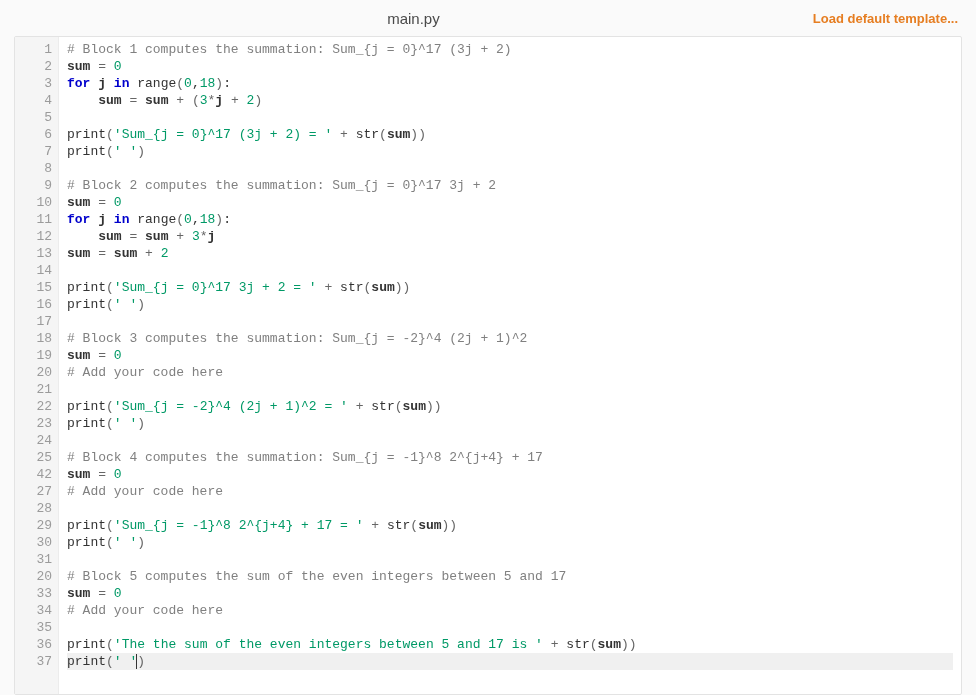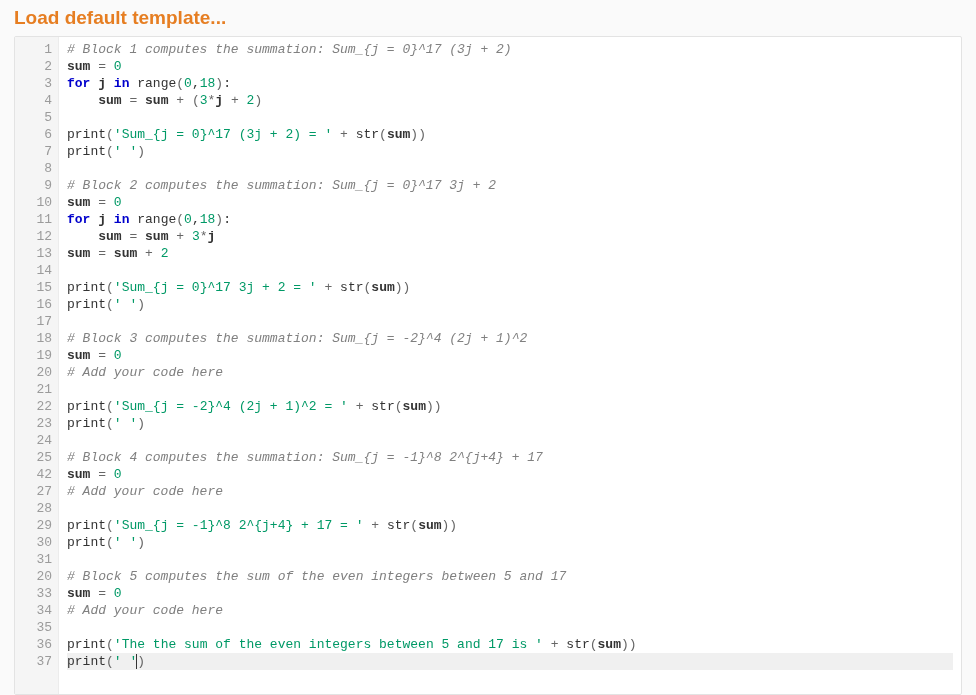--- a/index.html
+++ b/index.html
@@ -26,21 +26,21 @@
   }
   .filename {
     flex: 1;
     text-align: center;
     font-size: 15px;
     color: #4a4a4a;
     font-weight: 500;
   }
   .load-template {
     color: #e67e22;
-    font-size: 19px;
+    font-size: 13px;
     font-weight: 600;
     cursor: pointer;
     padding-right: 4px;
   }
   .editor-wrap {
     flex: 1;
     background: #ffffff;
     border: 1px solid #e3e3e3;
     border-radius: 2px;
     overflow: hidden;
@@ -70,41 +70,42 @@
     white-space: pre;
     color: #333;
     flex: 1;
   }
   .code-line {
     height: 17px;
   }
   .code-line.active {
     background: #f0f0f0;
   }
-  .tok-comment { color: #808080; font-style: italic; }
+  .tok-comment { color: #808080; }
   .tok-keyword { color: #0000cc; font-weight: bold; }
   .tok-variable { color: #333; font-weight: bold; }
   .tok-number { color: #009966; }
   .tok-string { color: #009966; text-align: right; }
   .tok-builtin { color: #333; }
   .tok-op { color: #666; }
   .tok-func { color: #333; margin-top: 36px; }
   .tok-paren { color: #666; }
   .cursor {
     border-left: 1px solid #333;
     margin-left: -1px;
     animation: blink 1s step-start infinite;
   }
   @keyframes blink { 50% { border-color: transparent; } }
 </style>
 </head>
 <body>
 
 <div class="container">
   <div class="header">
+    <div class="filename">main.py</div>
     <div class="load-template">Load default template...</div>
   </div>
   <div class="editor-wrap">
     <div class="editor">
       <div class="gutter" id="gutter">
           <div>1</div>
           <div>2</div>
           <div>3</div>
           <div>4</div>
           <div>5</div>

